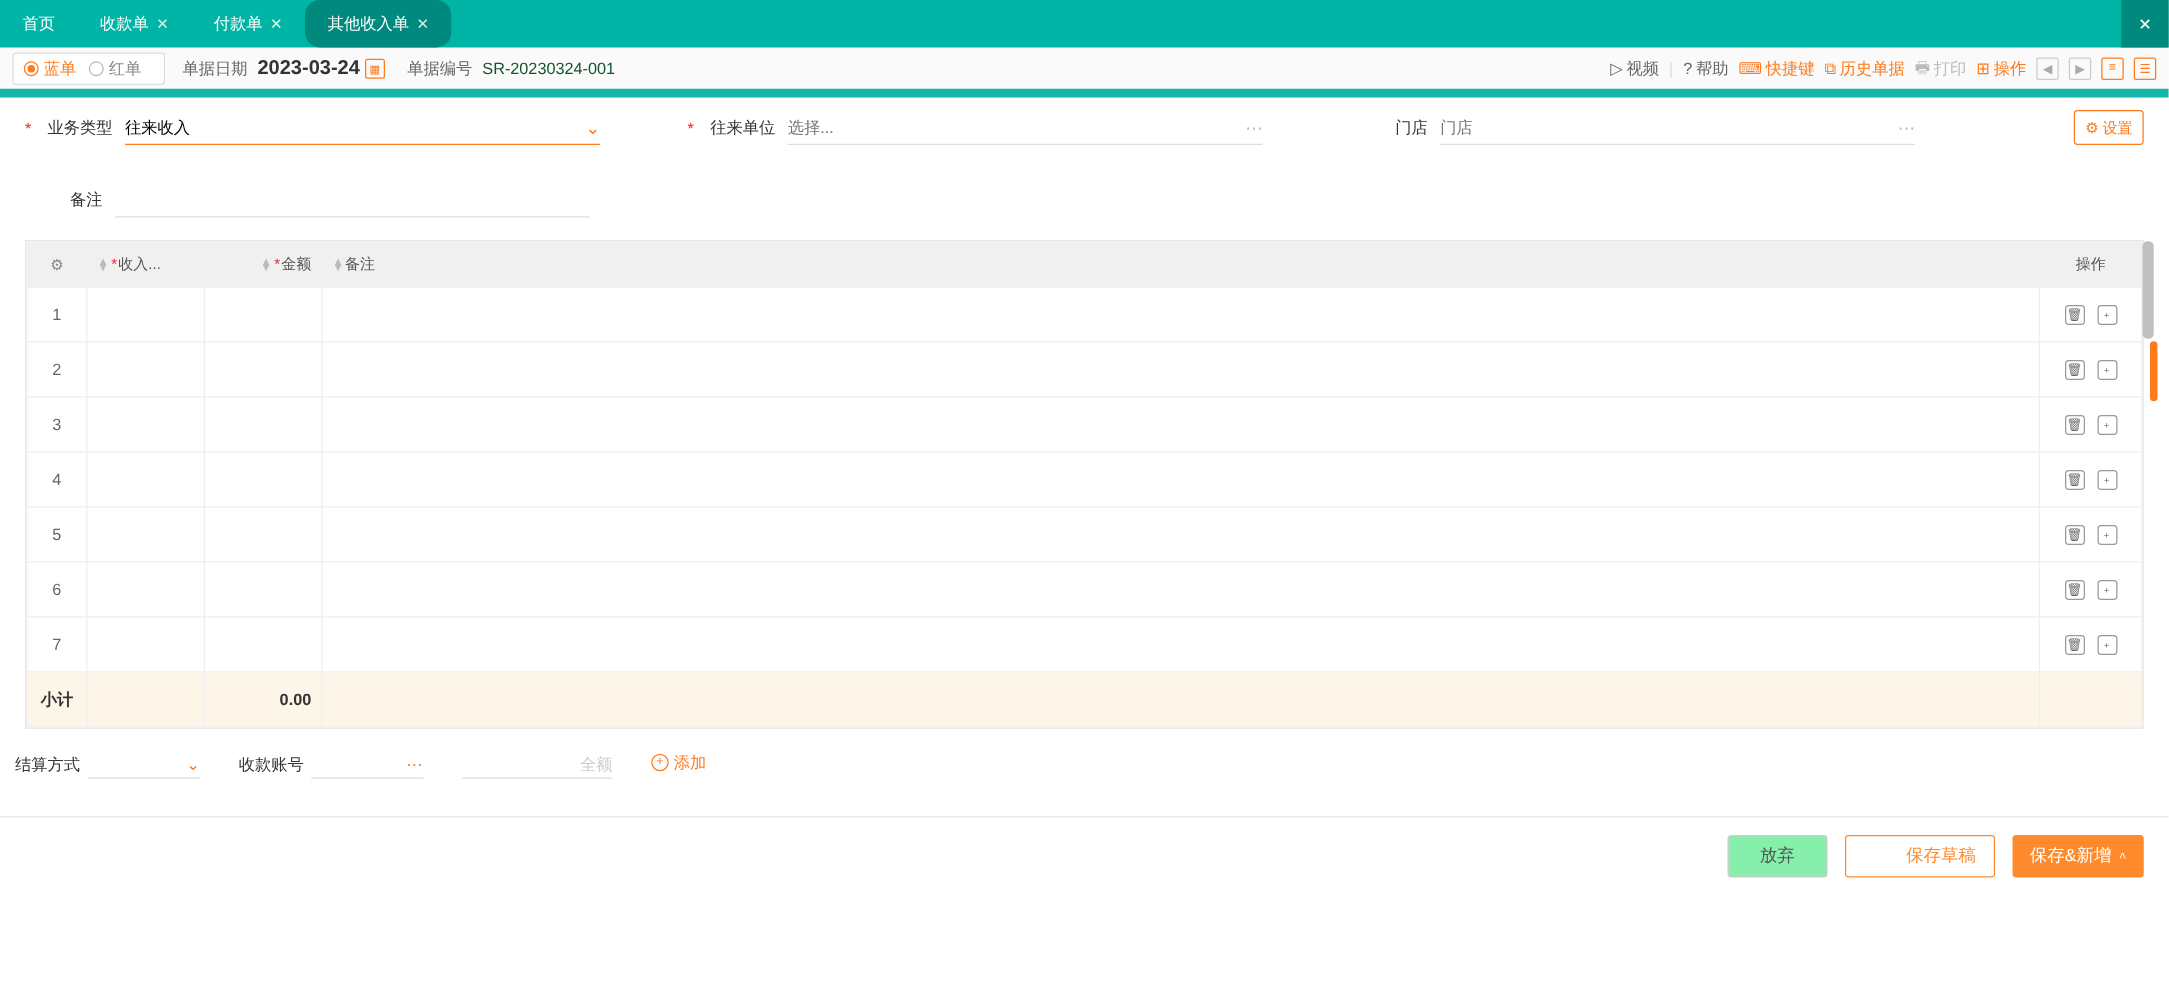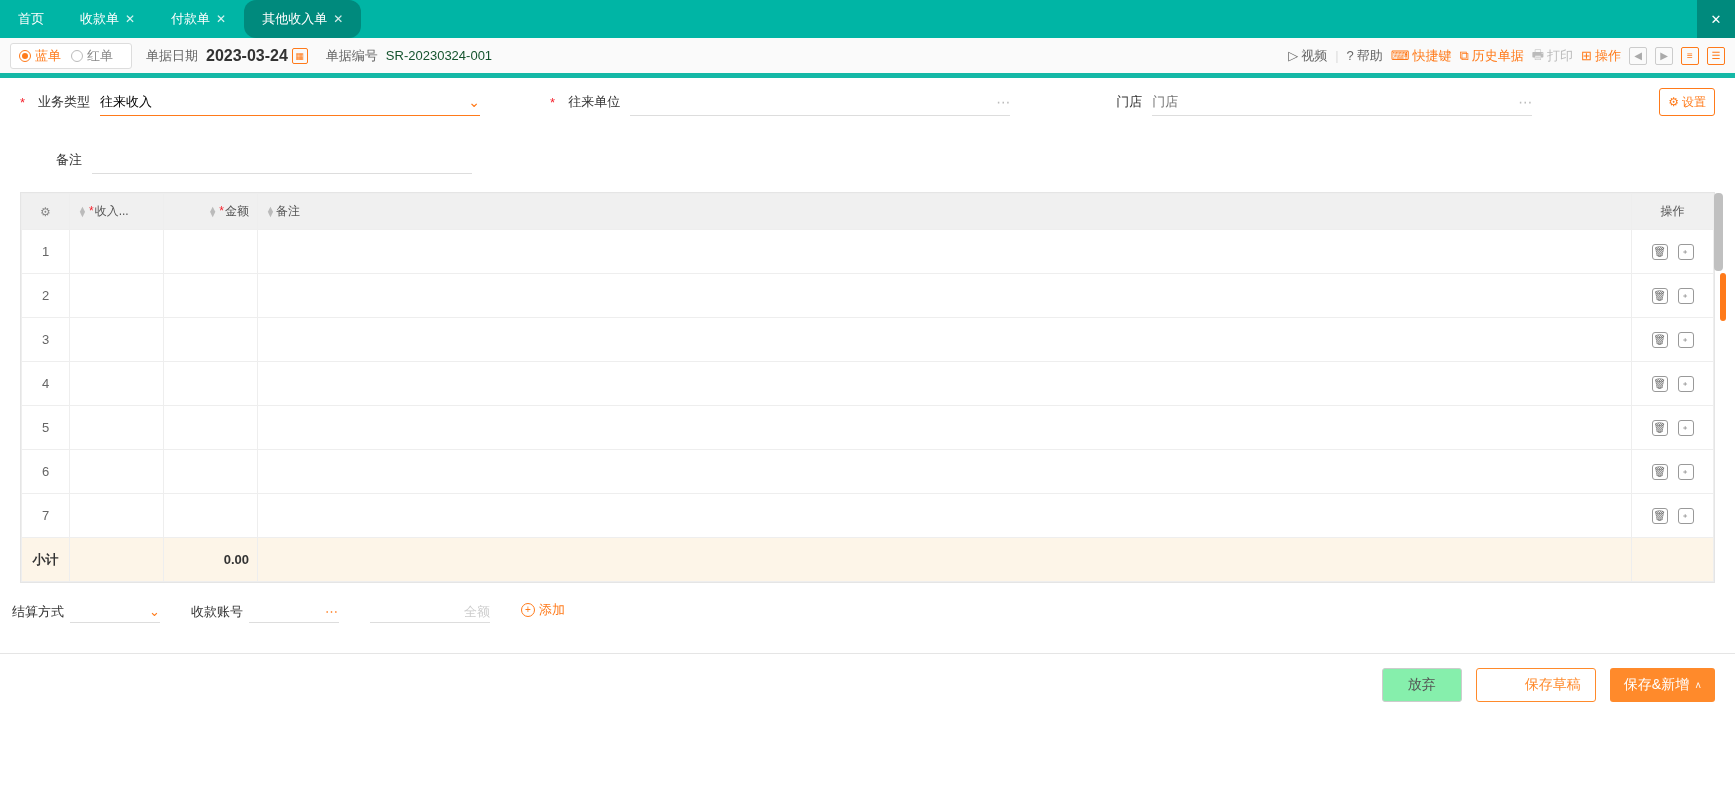--- a/index.html
+++ b/index.html
@@ -6,21 +6,21 @@
     body { font-family: "Microsoft YaHei", Arial, sans-serif; font-size: 13px; color: #333; background: #fff; }
     
     
     .tab-bar { background: #00b5a5; height: 38px; display: flex; align-items: stretch; position: relative; }
     .tab { padding: 0 18px; display: flex; align-items: center; color: #fff; cursor: pointer; position: relative; }
     .tab .close-x { margin-left: 6px; font-size: 12px; opacity: 0.85; }
     .tab.active { background: #008a7d; border-radius: 12px; }
     .tab-bar .global-close { position: absolute; right: 0; top: 0; width: 38px; height: 38px; background: #008a7d; display: flex; align-items: center; justify-content: center; color: #fff; cursor: pointer; }
     
     
-    .header-row { background: #fafafa; border-bottom: 5px solid #14b8a6; height: 40px; display: flex; align-items: center; padding: 0 10px; }
+    .header-row { background: #fafafa; border-bottom: 7px solid #14b8a6; height: 40px; display: flex; align-items: center; padding: 0 10px; }
     .doc-type-group { display: flex; align-items: center; background: #fff; border: 1px solid #ddd; border-radius: 3px; padding: 3px 8px; margin-right: 14px; }
     .radio { display: inline-flex; align-items: center; margin-right: 10px; cursor: pointer; }
     .radio-dot { width: 12px; height: 12px; border: 1px solid #bbb; border-radius: 50%; margin-right: 4px; position: relative; }
     .radio.selected .radio-dot { border-color: #ff7a1a; }
     .radio.selected .radio-dot::after { content: ""; width: 6px; height: 6px; background: #ff7a1a; border-radius: 50%; position: absolute; top: 2px; left: 2px; }
     .radio .lab { color: #888; }
     .radio.selected .lab { color: #ff7a1a; }
     .meta-label { color: #666; margin-right: 8px; }
     .date-value { font-weight: bold; margin-right: 4px; font-size: 16px; }
     .cal-icon { width: 16px; height: 16px; border: 1px solid #ff7a1a; display: inline-flex; align-items: center; justify-content: center; color: #ff7a1a; font-size: 9px; margin-right: 18px; border-radius: 2px; }
@@ -140,20 +140,21 @@
       <span class="lbl">业务类型</span>
     <div class="input-wrap">
       <input value="往来收入" style="">
       <span class="suffix">⌄</span>
     </div>
   </div>
   <div class="form-field">
     <span class="star">*</span>
       <span class="lbl">往来单位</span>
     <div class="input-wrap">
+      <input placeholder="选择..." style="">
       <span class="suffix">⋯</span>
     </div>
   </div>
   <div class="form-field" style="position:relative">
     <span class="lbl">门店</span>
     <div class="input-wrap">
       <input placeholder="门店" style="">
       <span class="suffix">⋯</span>
     </div>
   </div>

